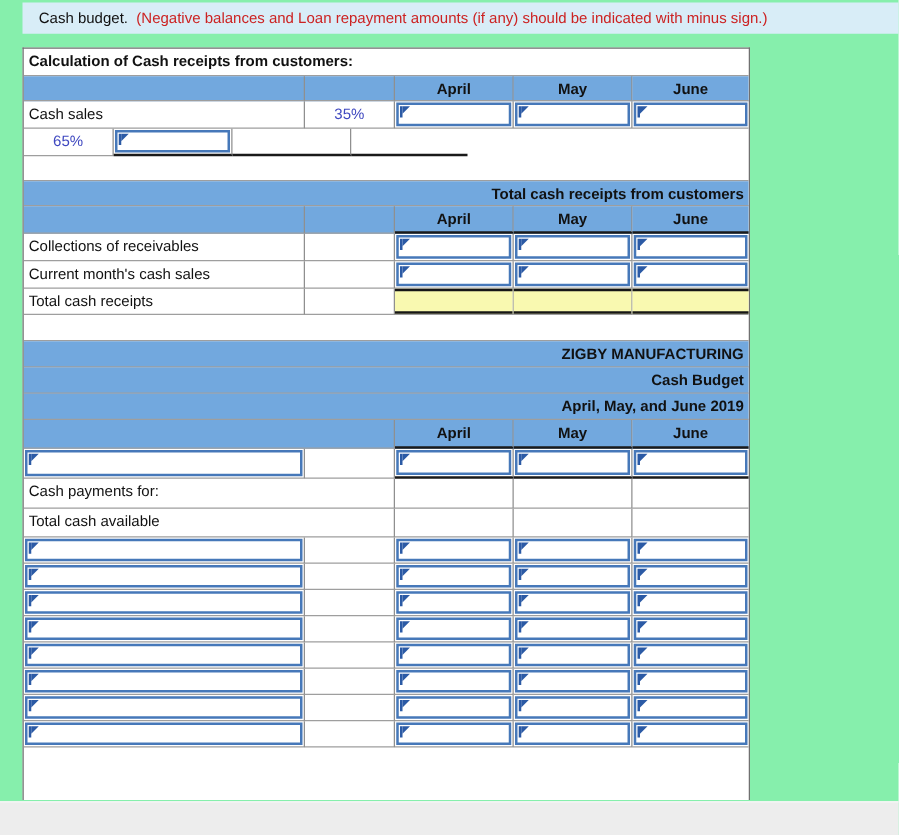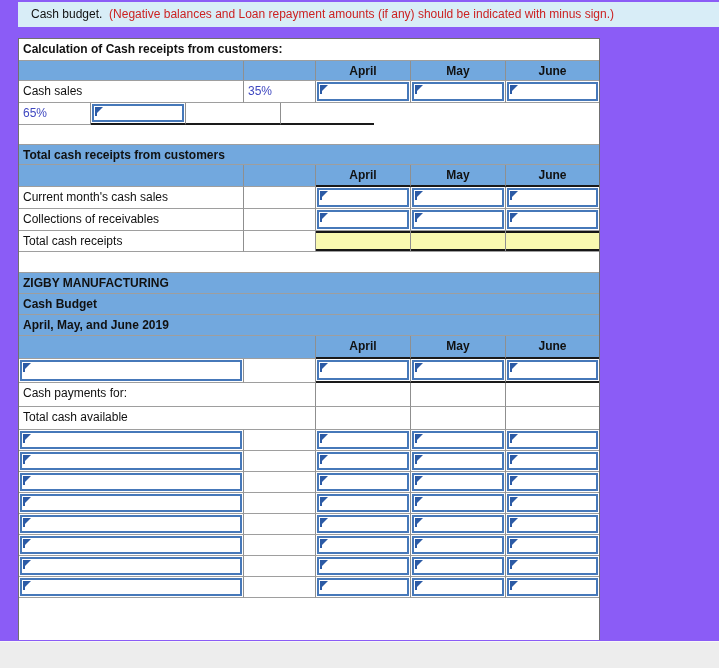--- a/index.html
+++ b/index.html
@@ -7,39 +7,39 @@
     --banner-blue:#d8edf7;
     --highlight-yellow:#f9f9b0;
     --input-border:#4678b9;
     --flag-blue:#2b5aa5;
     --note-red:#cc2222;
     --pct-blue:#3f48c0;
   }
   *{margin:0;padding:0}
   body{width:719px;height:668px;overflow:hidden;background:#fff;
        font-family:"Liberation Sans",sans-serif;font-size:12px;color:#111}
-  .page{position:relative;width:719px;height:668px;background:#8b5cf6}
+  .page{position:relative;width:719px;height:668px;background:#86efac}
   .banner{position:absolute;left:18px;top:2px;right:0;height:25px;line-height:25px;
           background:var(--banner-blue);padding-left:13px;white-space:nowrap;overflow:hidden}
   .banner .note{color:var(--note-red)}
   .sheet{position:absolute;left:18px;top:38px;width:580px;height:601px;overflow:hidden;
          background:#fff;border:1px solid #707070;border-bottom:none}
   .row{display:flex}
   .rh20{height:20px}.rh21{height:21px}.rh22{height:22px}.rh23{height:23px}.rh24{height:24px}
   .c{box-sizing:border-box;position:relative;border-right:1px solid #8f8f8f;
      border-bottom:1px solid #9e9e9e;overflow:visible}
   .c:last-child{border-right:none}
   .w-label{width:225px}.w-pct{width:72px}.w-m{width:95px}.w-m.last{width:93px}
   .w-merged{width:297px}.w-full{width:580px}
   .blue{background:var(--header-blue)}
   .title-cell{padding:3px 4px;font-weight:bold;white-space:nowrap}
-  .center{text-align:left}
+  .center{text-align:right}
   .months .c{font-weight:bold;text-align:center;padding-top:3px}
   .label-cell{padding:3px 4px;white-space:nowrap;overflow:hidden}
-  .pct-cell{text-align:left;padding:3px 4px;color:var(--pct-blue)}
+  .pct-cell{text-align:center;padding:3px 4px;color:var(--pct-blue)}
   .du .w-m{border-bottom:2px solid #1a1a1a}
   .ibox{position:absolute;top:1px;left:1px;right:1px;bottom:1px;
         border:2px solid var(--input-border);background:#fff;z-index:1}
   .ibox input{position:absolute;left:0;top:0;width:100%;height:100%;border:none;outline:none;
               background:transparent;font:inherit;padding:0 3px;box-sizing:border-box}
   .flag{position:absolute;left:1px;top:1px;width:2px;height:9px;background:var(--flag-blue);z-index:2}
   .flag::before{content:"";position:absolute;left:2px;top:0;width:0;height:0;
                 border-top:6px solid var(--flag-blue);border-right:6px solid transparent}
   .ycell{position:absolute;left:0;top:0;right:0;bottom:0;background:var(--highlight-yellow);
          border-top:2px solid #161616;border-bottom:2px solid #161616;box-sizing:border-box}
@@ -109,43 +109,43 @@
       <div class="c w-full blue title-cell center">Total cash receipts from customers</div>
     </div>
     <div class="row rh22 months du">
       <div class="c w-label blue"></div>
       <div class="c w-pct blue"></div>
       <div class="c w-m blue">April</div>
       <div class="c w-m blue">May</div>
       <div class="c w-m last blue">June</div>
     </div>
     <div class="row rh22">
+      <div class="c w-label label-cell">Collections of receivables</div>
+      <div class="c w-pct"></div>
+      <div class="c w-m">
+          <div class="ibox">
+            <span class="flag"></span>
+            <input type="text" value="" style="">
+          </div>
+        </div>
+      <div class="c w-m">
+          <div class="ibox">
+            <span class="flag"></span>
+            <input type="text" value="" style="">
+          </div>
+        </div>
+      <div class="c w-m last">
+          <div class="ibox">
+            <span class="flag"></span>
+            <input type="text" value="" style="">
+          </div>
+        </div>
+    </div>
+    <div class="row rh22">
       <div class="c w-label label-cell">Current month's cash sales</div>
-      <div class="c w-pct"></div>
-      <div class="c w-m">
-          <div class="ibox">
-            <span class="flag"></span>
-            <input type="text" value="" style="">
-          </div>
-        </div>
-      <div class="c w-m">
-          <div class="ibox">
-            <span class="flag"></span>
-            <input type="text" value="" style="">
-          </div>
-        </div>
-      <div class="c w-m last">
-          <div class="ibox">
-            <span class="flag"></span>
-            <input type="text" value="" style="">
-          </div>
-        </div>
-    </div>
-    <div class="row rh22">
-      <div class="c w-label label-cell">Collections of receivables</div>
       <div class="c w-pct"></div>
       <div class="c w-m">
           <div class="ibox">
             <span class="flag"></span>
             <input type="text" value="" style="">
           </div>
         </div>
       <div class="c w-m">
           <div class="ibox">
             <span class="flag"></span>

